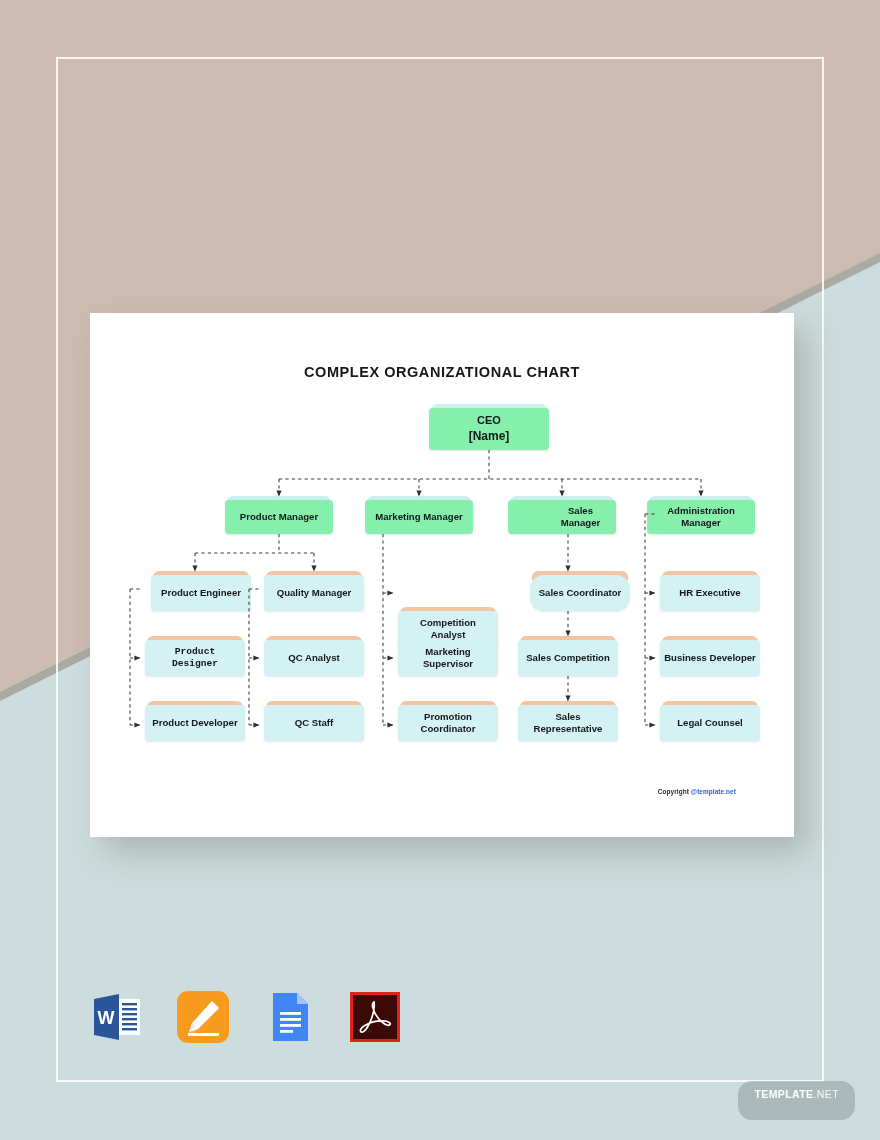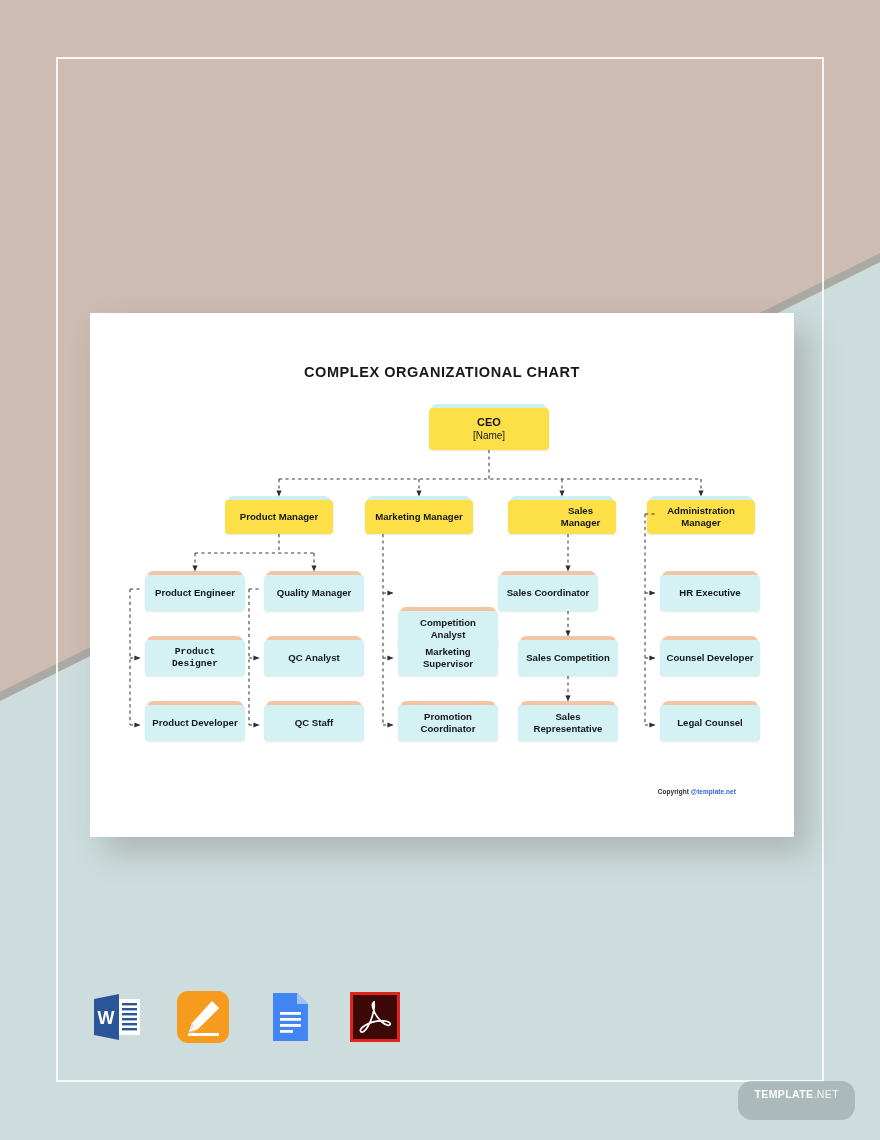--- a/index.html
+++ b/index.html
@@ -27,26 +27,26 @@
   }
   
   .node {
     position:absolute; border-radius:4px;
     display:flex; align-items:center; justify-content:center;
     text-align:center; line-height:1.22; color:#14171a;
     font-size:9.6px; font-weight:700; padding:2px 4px;
     box-shadow:0 1px 2px rgba(0,0,0,.10);
   }
   .node .cap { position:absolute; left:2px; right:2px; top:-4px; height:9px; border-radius:6px 6px 0 0; z-index:-1; }
-  .node.peach { background:#fde047;justify-content:center; }
+  .node.peach { background:#86efac;justify-content:center; }
   .node.peach .cap { background:#cdeff0; }
   .node.cyan  { background:#d4f2f3; }
   .node.cyan  .cap { background:#f3c5a4; }
   .node.ceo { font-size:11px; }
-  .node.ceo .sub { font-weight:400; font-size:10px; display:block; margin-top:1px; }
+  .node.ceo .sub { font-weight:700; font-size:12px; display:block; margin-top:1px; }
   
   #wires { position:absolute; inset:0; z-index:3; pointer-events:none; }
   
   .copyright {
     position:absolute; right:58px; bottom:42px;
     font-size:6.4px; font-weight:700; color:#2a2a2a; letter-spacing:.1px;
   }
   .copyright a { color:#2f5fd0; text-decoration:none; font-weight:700; }
   
   .icons { position:absolute; left:88px; top:988px; display:flex; gap:28px; z-index:4; }
@@ -138,21 +138,21 @@
         <span>Marketing Manager</span>
       </div>
       <div class="node peach" style="left: 418px; top: 187px; width: 108px; height: 34px; padding-left: 41px;">
         <span class="cap"></span>
         <span>Sales Manager</span>
       </div>
       <div class="node peach" style="left: 557px; top: 187px; width: 108px; height: 34px;">
         <span class="cap"></span>
         <span>Administration Manager</span>
       </div>
-      <div class="node cyan" style="left: 55px; top: 262px; width: 100px; height: 36px; align-items: center;">
+      <div class="node cyan" style="left: 61px; top: 262px; width: 100px; height: 36px; align-items: center;">
         <span class="cap"></span>
         <span>Product Engineer</span>
       </div>
       <div class="node cyan" style="left: 55px; top: 327px; width: 100px; height: 36px; font-family: Liberation Mono, monospace;">
         <span class="cap"></span>
         <span>Product Designer</span>
       </div>
       <div class="node cyan" style="left: 55px; top: 392px; width: 100px; height: 36px;">
         <span class="cap"></span>
         <span>Product Developer</span>
@@ -174,39 +174,39 @@
         <span>Competition Analyst</span>
       </div>
       <div class="node cyan" style="left: 308px; top: 327px; width: 100px; height: 36px;">
         <span class="cap"></span>
         <span>Marketing Supervisor</span>
       </div>
       <div class="node cyan" style="left: 308px; top: 392px; width: 100px; height: 36px;">
         <span class="cap"></span>
         <span>Promotion Coordinator</span>
       </div>
-      <div class="node cyan" style="left: 408px; top: 262px; width: 100px; height: 36px;">
+      <div class="node cyan" style="left: 440px; top: 262px; width: 100px; height: 36px; border-radius: 14px;">
         <span class="cap"></span>
         <span>Sales Coordinator</span>
       </div>
       <div class="node cyan" style="left: 428px; top: 327px; width: 100px; height: 36px;">
         <span class="cap"></span>
         <span>Sales Competition</span>
       </div>
       <div class="node cyan" style="left: 428px; top: 392px; width: 100px; height: 36px;">
         <span class="cap"></span>
         <span>Sales Representative</span>
       </div>
       <div class="node cyan" style="left: 570px; top: 262px; width: 100px; height: 36px;">
         <span class="cap"></span>
         <span>HR Executive</span>
       </div>
       <div class="node cyan" style="left: 570px; top: 327px; width: 100px; height: 36px;">
         <span class="cap"></span>
-        <span>Counsel Developer</span>
+        <span>Business Developer</span>
       </div>
       <div class="node cyan" style="left: 570px; top: 392px; width: 100px; height: 36px;">
         <span class="cap"></span>
         <span>Legal Counsel</span>
       </div>
     </div>
 
   <div class="copyright"><span>Copyright </span><a href="#">@template.net</a></div>
 </div>
 

